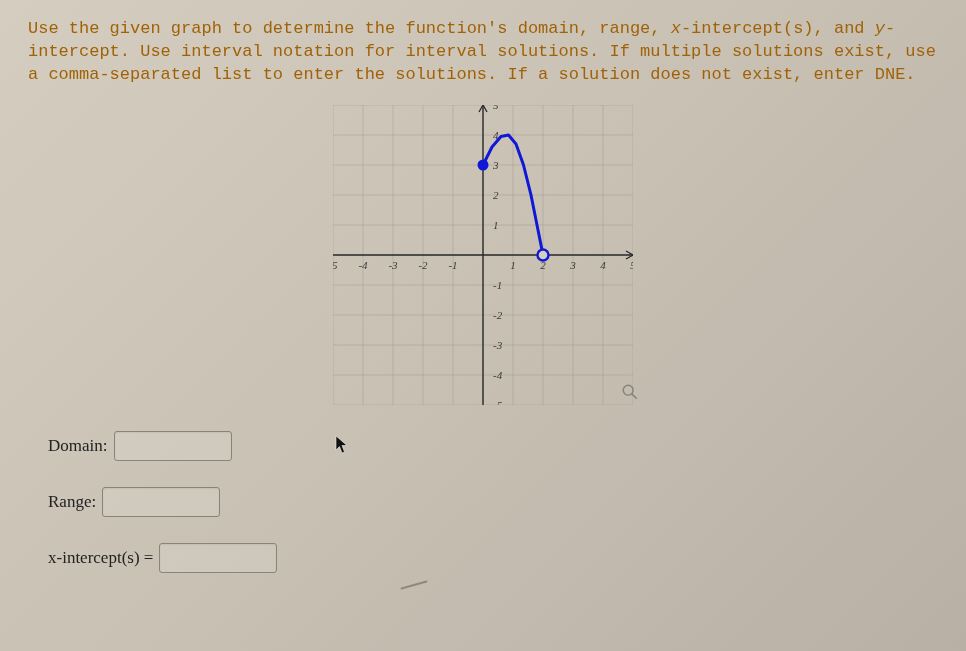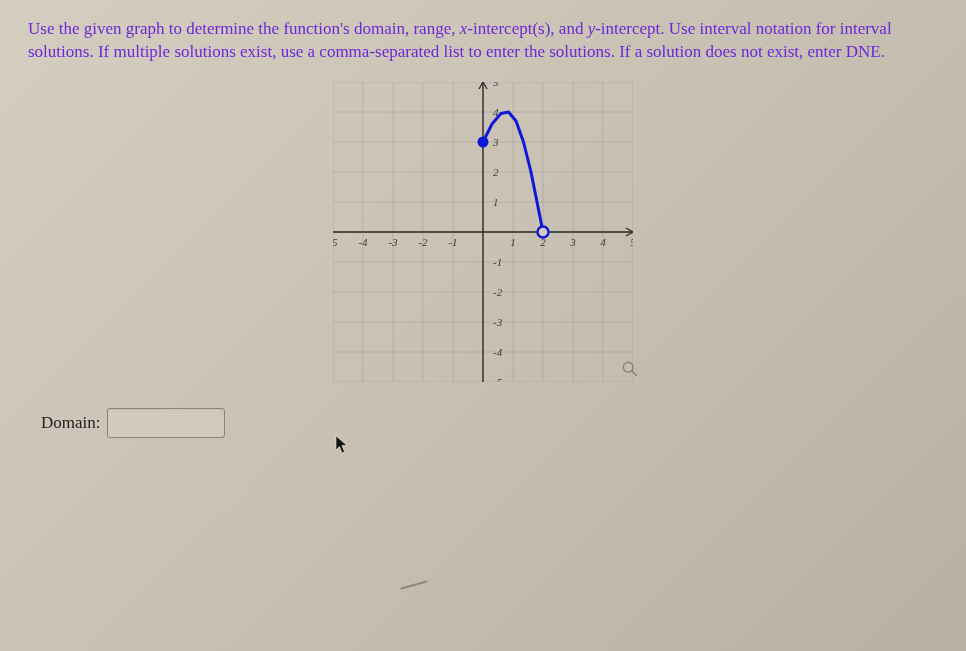--- a/index.html
+++ b/index.html
@@ -9,22 +9,23 @@
       background: linear-gradient(135deg, #d4cdc0 0%, #c8c0b3 50%, #b8b0a5 100%);
       font-family: Georgia, 'Times New Roman', serif;
       color: #2a2a2a;
       padding: 18px 28px;
       position: relative;
       overflow: hidden;
     }
     .prompt {
       font-size: 17px;
       line-height: 1.35;
-      color: #6d28d9;
+      color: #a16207;
       max-width: 920px;
+      font-family: Liberation Mono, monospace;
     }
     .prompt .var { font-style: italic; }
     .graph-wrap {
       display: flex;
       justify-content: center;
       margin-top: 18px;
       margin-bottom: 26px;
     }
     .graph {
       position: relative;
@@ -32,21 +33,21 @@
       height: 300px;
     }
     .zoom-icon {
       position: absolute;
       right: -6px;
       bottom: 4px;
       width: 18px;
       height: 18px;
       opacity: 0.55;
     }
-    .answers { margin-left: 13px; }
+    .answers { margin-left: 20px; }
     .answer-row {
       display: flex;
       align-items: center;
       margin-bottom: 26px;
       font-size: 17px;
       color: #222;
     }
     .answer-row label { margin-right: 6px; }
     .answer-input {
       width: 118px;
@@ -144,20 +145,28 @@
         </svg>
     </span>
   </div>
 </div>
 
 <div class="answers">
   <div class="answer-row">
     <label>Domain:</label>
     <input class="answer-input" type="text" value="" style="">
   </div>
+  <div class="answer-row">
+    <label>Range:</label>
+    <input class="answer-input" type="text" value="" style="">
+  </div>
+  <div class="answer-row">
+    <label><span class="var">x</span><span>-intercept(s) =</span></label>
+    <input class="answer-input" type="text" value="" style="">
+  </div>
 </div>
 
 <div class="cursor">
   <svg viewBox="0 0 14 20">
       <path d="M1 1 L1 15 L4.5 11.5 L7 18 L9.5 17 L7 10.5 L12 10.5 Z" fill="#111" stroke="#eee" stroke-width="0.6"></path>
     </svg>
 </div>
 <div class="smudge"></div>
 
 </body></html>

